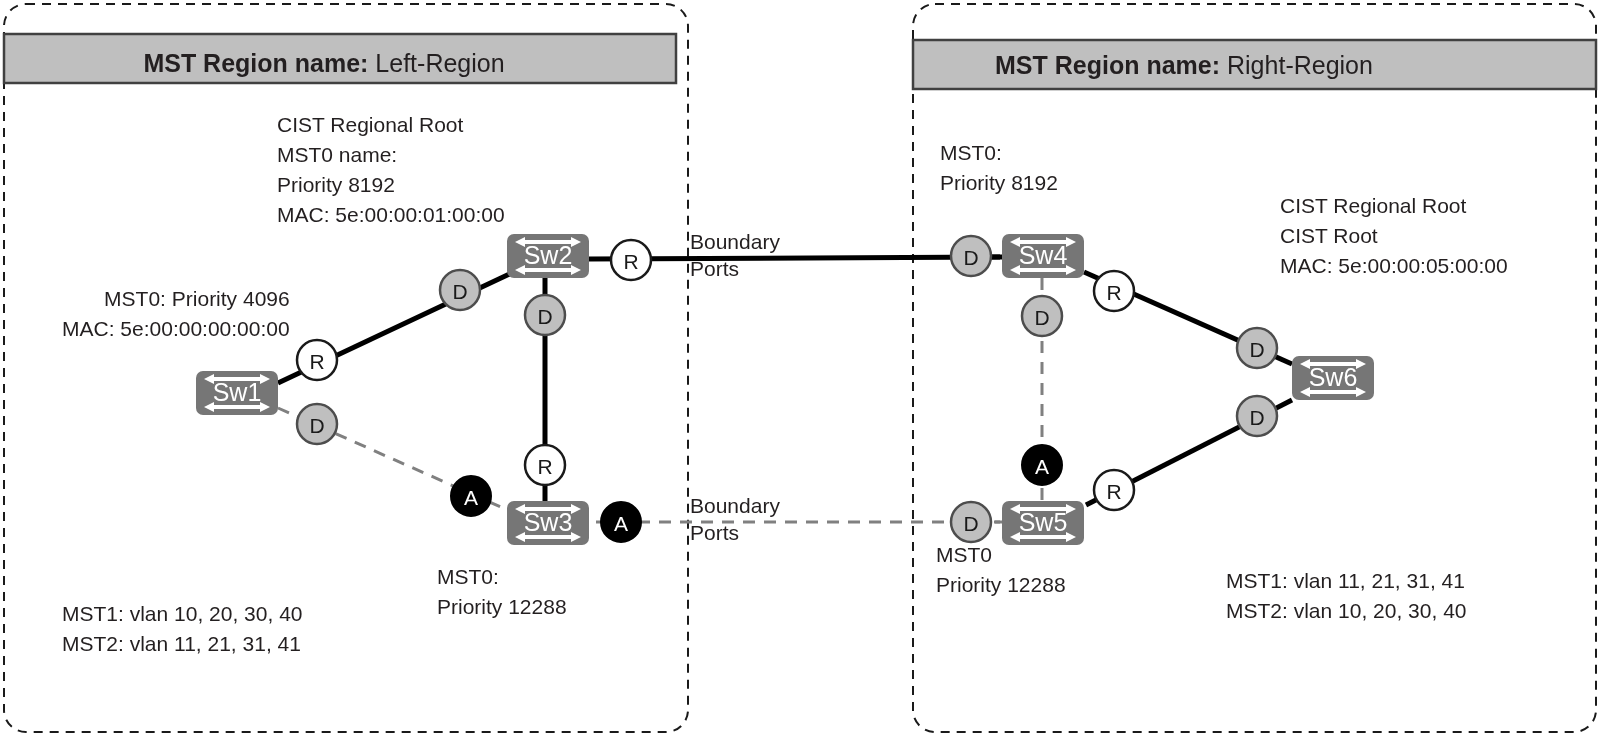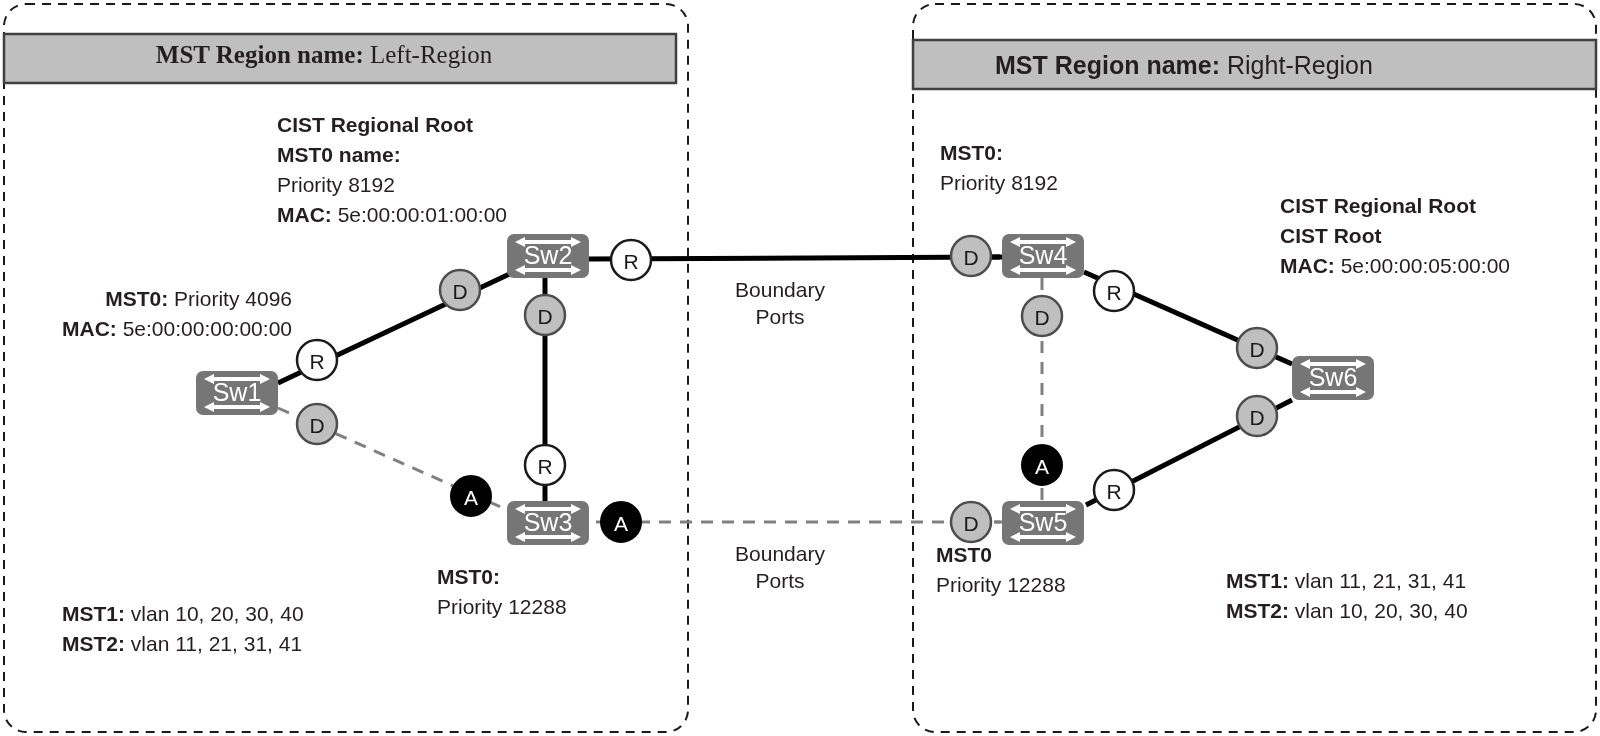--- a/index.html
+++ b/index.html
@@ -97,40 +97,38 @@
   .port-label-light { fill: #ffffff; }
   
   .txt {
     position: absolute;
     font-family: "Liberation Sans", sans-serif;
     font-size: 21px;
     line-height: 30px;
     color: #231f20;
     white-space: nowrap;
   }
-  .txt b { font-weight: bold; }
+  .txt b { font-weight: normal; }
   .region-title {
     position: absolute;
     font-family: "Liberation Sans", sans-serif;
     font-size: 25px;
     line-height: 30px;
     color: #231f20;
     text-align: center;
     white-space: nowrap;
   }
   .region-title .strong { font-weight: bold; }
   .boundary-label {
     position: absolute;
     font-family: "Liberation Sans", sans-serif;
     font-size: 21px;
     line-height: 27px;
     color: #231f20;
-    text-align: center;
     white-space: nowrap;
-    margin-top: 48px;
   }
 </style>
 </head>
 <body>
 
 <div id="stage">
 
   <svg id="diagram" viewBox="0 0 1600 736">
 
     <rect class="region-frame" x="4" y="4" width="684" height="728" rx="22" ry="22"></rect>
@@ -283,21 +281,21 @@
     <g>
       <circle class="port-circle-r" cx="1114" cy="490" r="20"></circle>
       <text class="port-label port-label-dark" x="1114" y="491">R</text>
     </g>
     <g>
       <circle class="port-circle-d" cx="971" cy="522" r="20"></circle>
       <text class="port-label port-label-dark" x="971" y="523">D</text>
     </g>
   </svg>
 
-  <div class="region-title" style="left:4px; top:40px; width:640px;font-family:Liberation Serif, serif;">
+  <div class="region-title" style="left:4px; top:48px; width:640px;">
     <span class="strong">MST Region name:</span>
     <span>Left-Region</span>
   </div>
   <div class="region-title" style="left:913px; top:50px; width:542px;">
     <span class="strong">MST Region name:</span>
     <span>Right-Region</span>
   </div>
 
   <div class="txt" style="left:277px; top:110px;">
     <div><b>CIST Regional Root</b></div>

